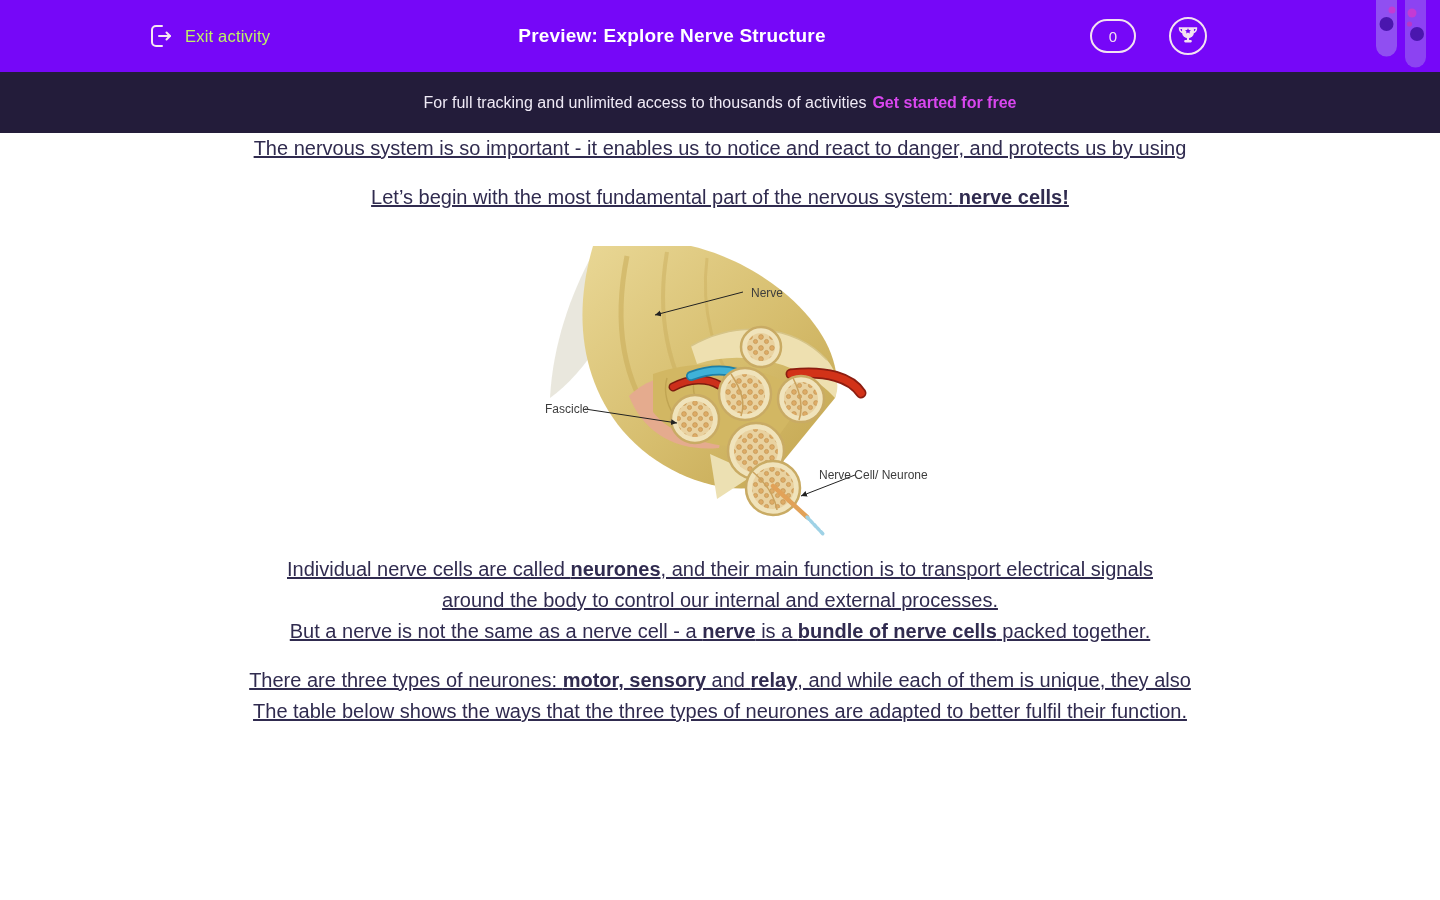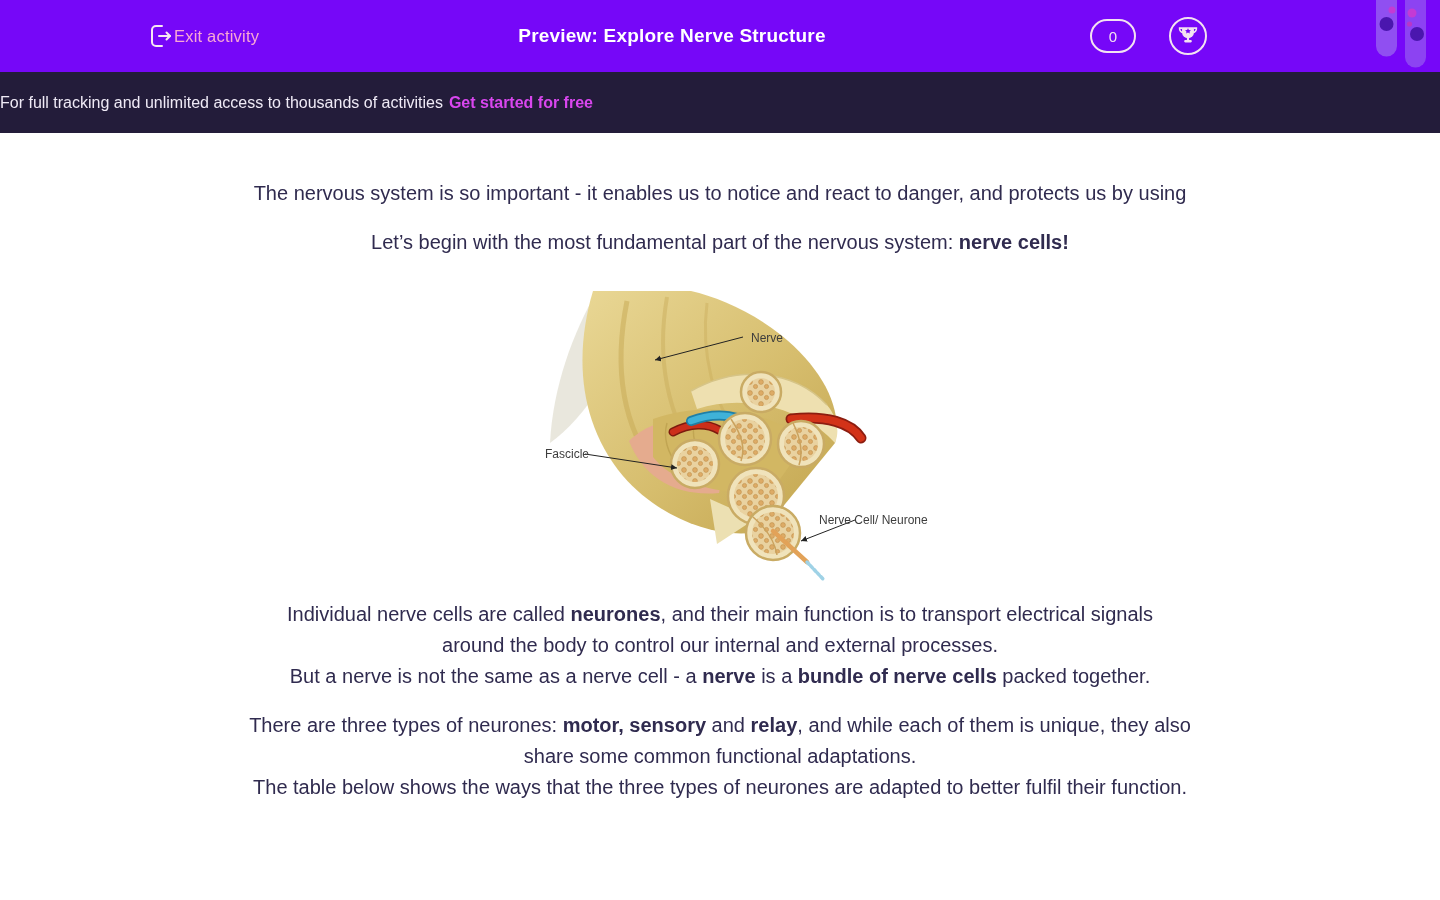--- a/index.html
+++ b/index.html
@@ -2,41 +2,41 @@
 <html><head>
 <meta charset="utf-8">
 <style>
   * { margin:0; padding:0; box-sizing:border-box; }
   html,body { width:1440px; height:900px; background:#ffffff; overflow:hidden;
               font-family:"Liberation Sans","DejaVu Sans",sans-serif; }
 
   
   .header { position:relative; height:72px; background:#7607f8; }
   .exit-btn { position:absolute; left:148px; top:50%; transform:translateY(-50%);
-              display:flex; align-items:center; color:#f9a8d4;
+              display:flex; align-items:center; gap:11px; color:#bef264;
               font-size:16.5px; letter-spacing:.2px; cursor:pointer; background:none; border:none; }
   .exit-btn svg { display:block; }
   .hdr-title { position:absolute; left:0; right:96px; top:0; line-height:72px;
                text-align:center; color:#ffffff; font-weight:700; font-size:19px; letter-spacing:.2px; }
   .score-pill { position:absolute; left:1090px; top:19px; width:46px; height:34px;
                 border:2px solid #f3e2f1; border-radius:17px; color:#f3e2f1;
                 display:flex; align-items:center; justify-content:center; font-size:15px; }
   .trophy-btn { position:absolute; left:1169px; top:17px; width:38px; height:38px;
                 border:2px solid #f3e2f1; border-radius:50%; background:none;
                 display:flex; align-items:center; justify-content:center; cursor:pointer; }
   .tubes { position:absolute; left:1372px; top:0; }
 
   
   .banner { height:61px; background:#231c3a; display:flex; align-items:center;
-            gap:6px; color:#efeaf6; font-size:16px; }
+            justify-content:center; gap:6px; color:#efeaf6; font-size:16px; }
   .banner b { color:#d946ef; font-weight:700; cursor:pointer; }
 
   
-  .main { padding-top:45px; text-align:center; color:#302b4f;
-          font-size:20px; line-height:31px; }
+  .main { text-align:center; color:#302b4f;
+          font-size:20px; line-height:31px;text-decoration:underline; }
   .main b { font-weight:700; }
   .tblock { width:1180px; margin:0 auto; }
   .mt-line { margin-top:18px; }
   .figure { width:430px; height:295px; margin:33px auto 0; position:relative; }
   .p-after-fig { margin-top:13px; }
   .fig-label { font-size:12px; fill:#3d3d3d; font-family:"Liberation Sans","DejaVu Sans",sans-serif; }
 </style>
 </head>
 <body>
 
@@ -180,17 +180,16 @@
   </div>
 
   <div class="tblock p-after-fig">
     <div><span>Individual nerve cells are called </span><b>neurones</b><span>, and their main function is to transport electrical signals</span></div>
     <div>around the body to control our internal and external processes.</div>
     <div><span>But a nerve is not the same as a nerve cell - a </span><b>nerve</b><span> is a </span><b>bundle of nerve cells</b><span> packed together.</span></div>
   </div>
 
   <div class="tblock mt-line">
     <div><span>There are three types of neurones: </span><b>motor, sensory</b><span> and </span><b>relay</b><span>, and while each of them is unique, they also</span></div>
-    <div>share some common functional adaptations.</div>
     <div>The table below shows the ways that the three types of neurones are adapted to better fulfil their function.</div>
   </div>
 
 </div>
 
 </body></html>

